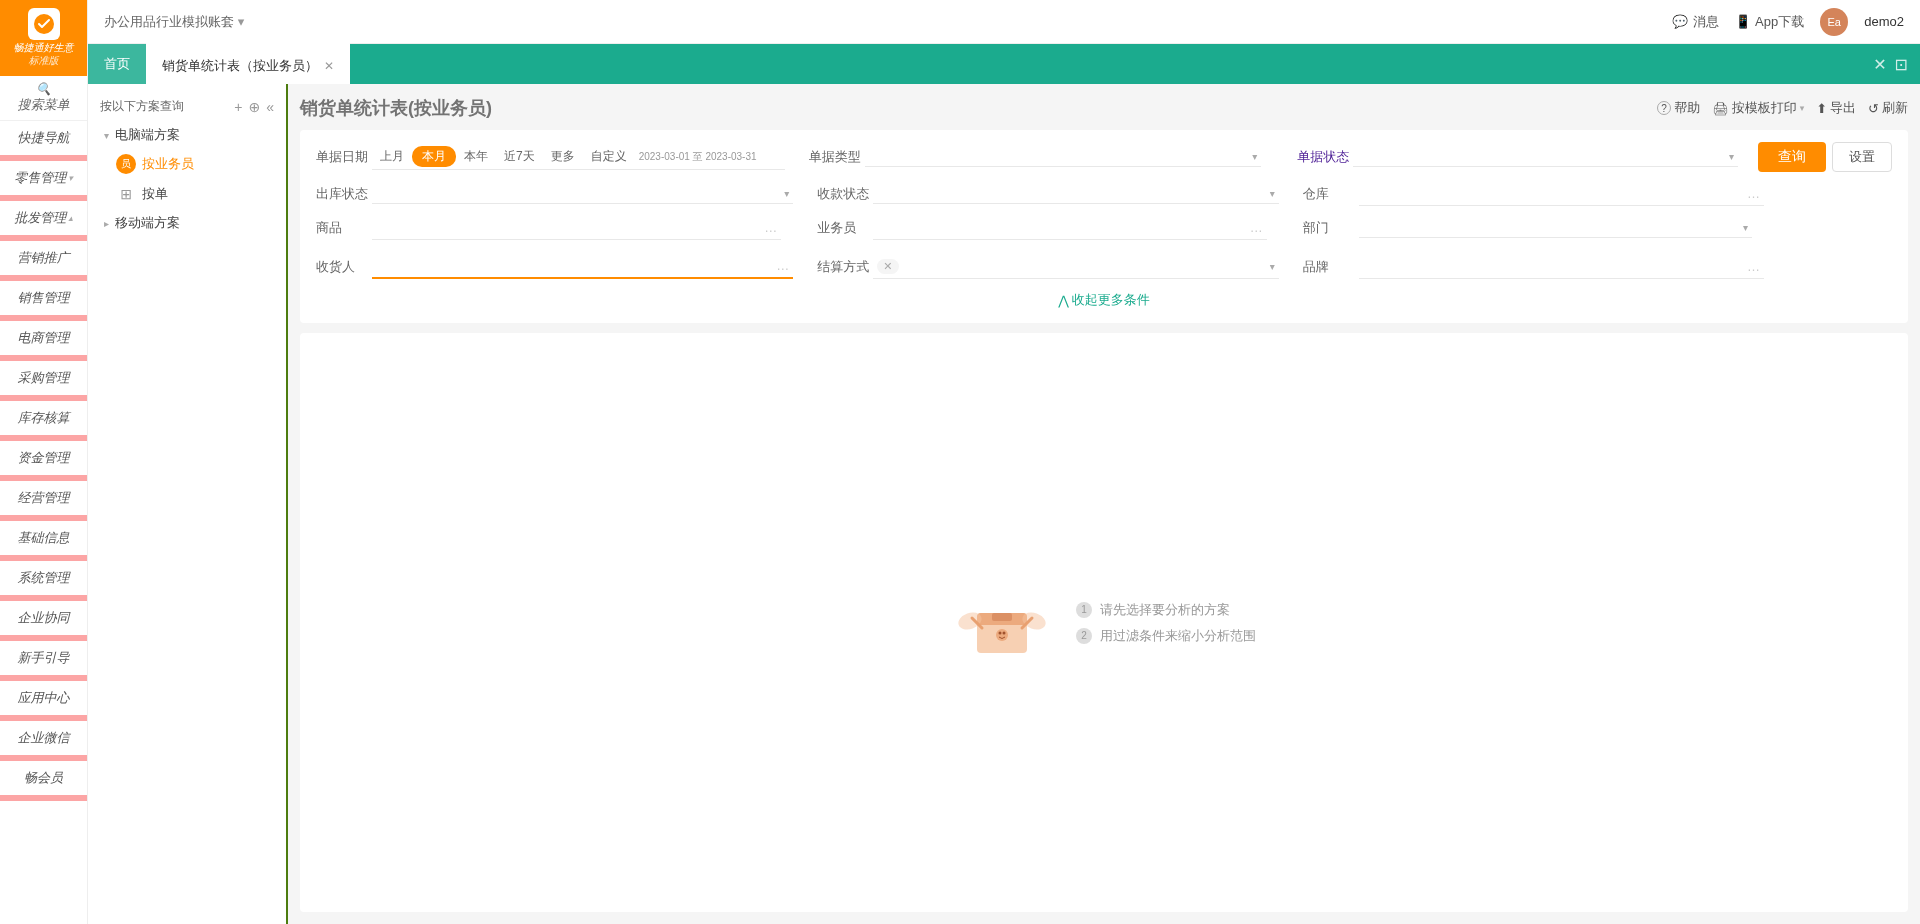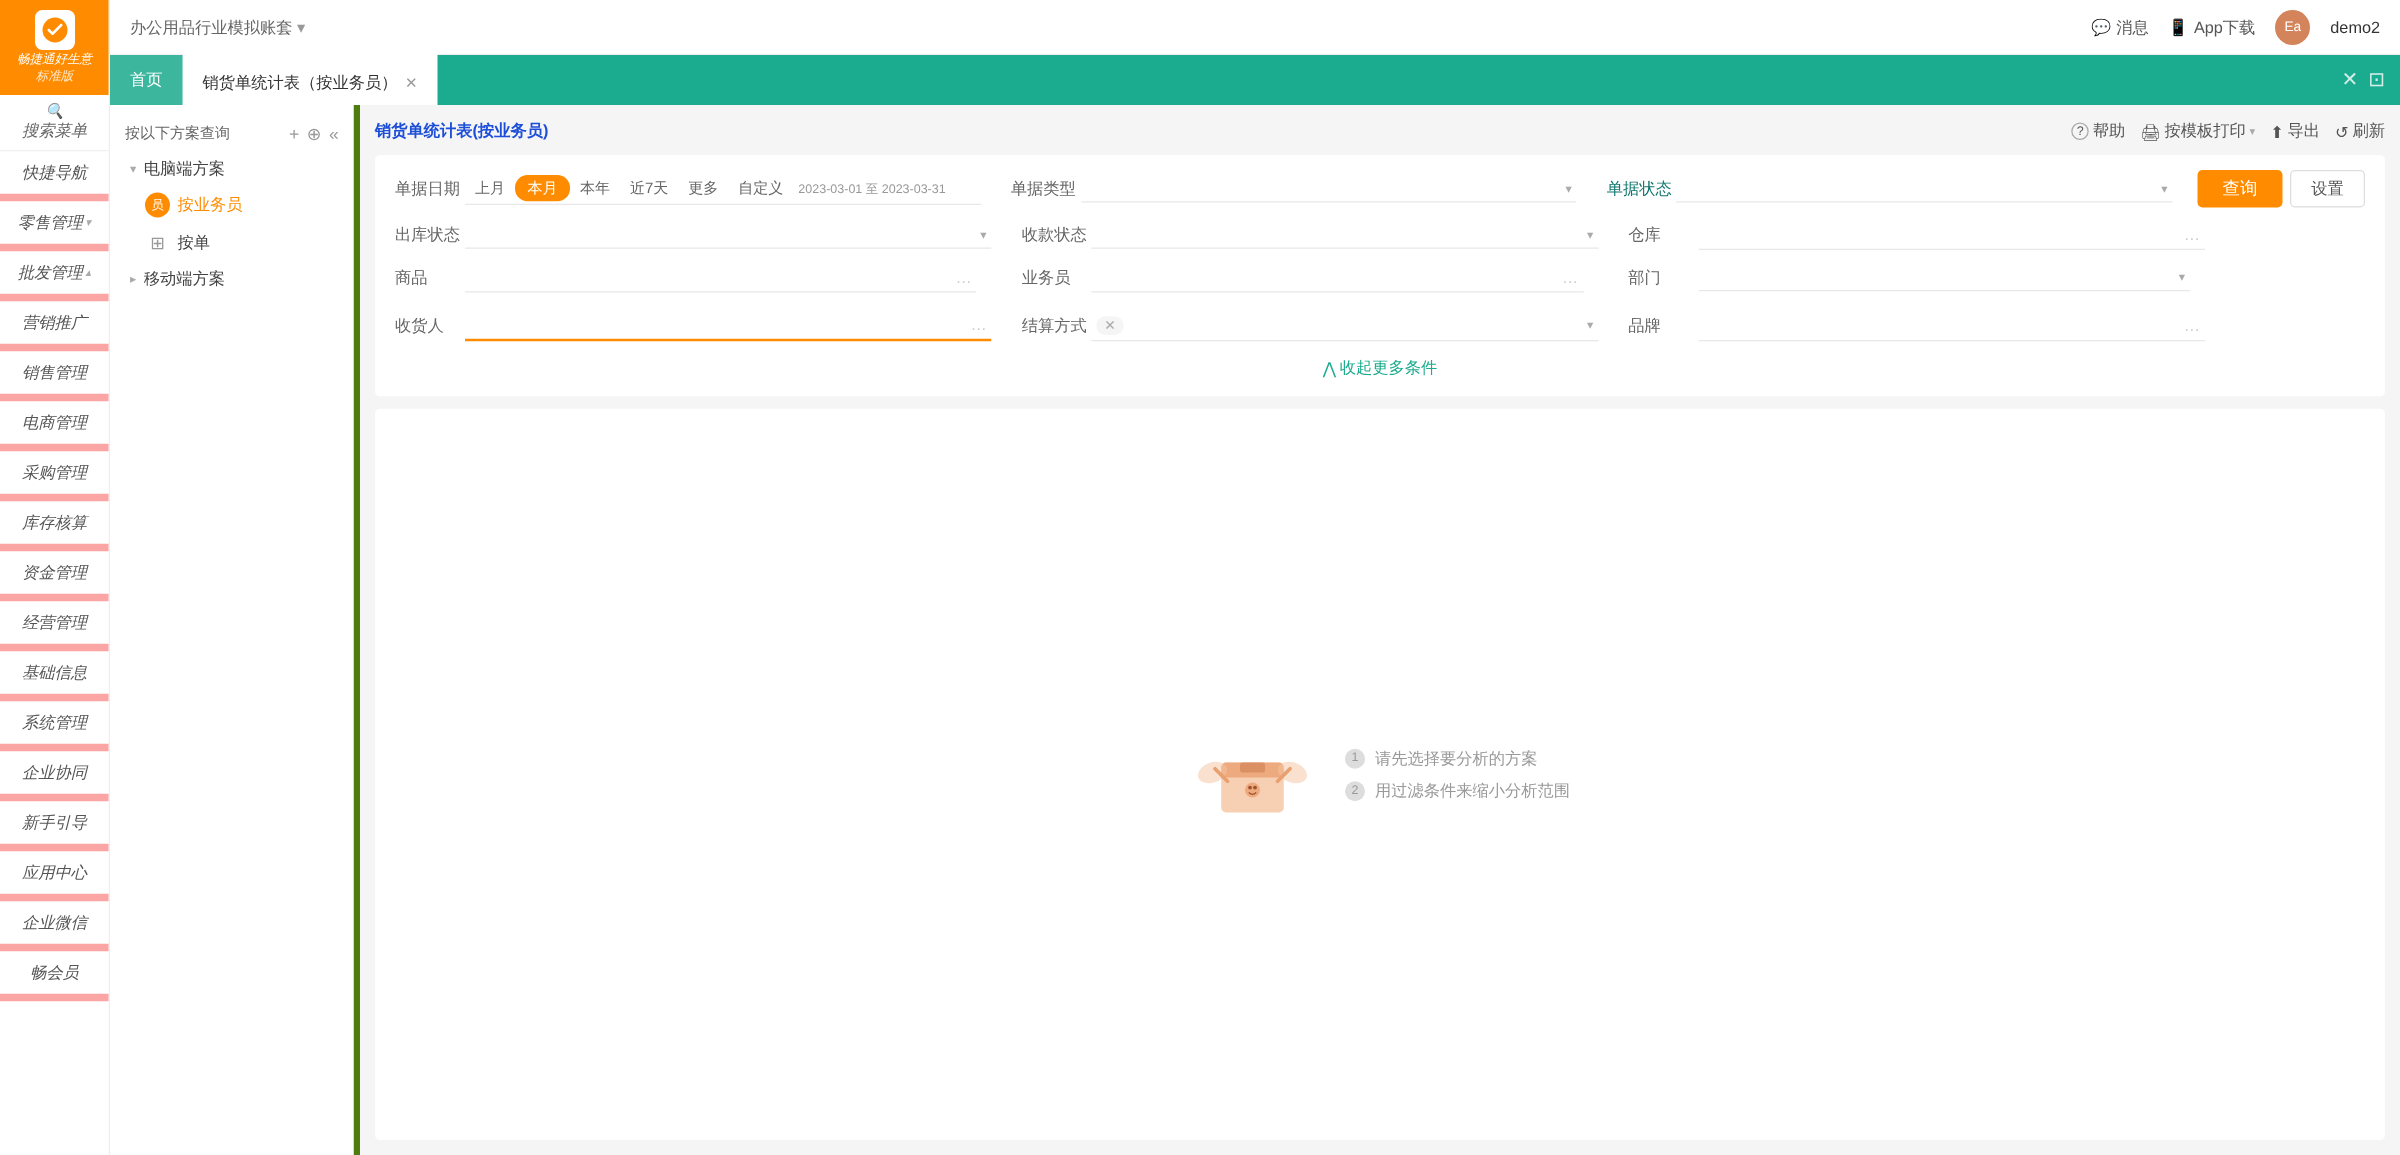--- a/index.html
+++ b/index.html
@@ -109,21 +109,21 @@
       flex: 1;
       display: flex;
       overflow: hidden;
       background: #f5f5f5;
     }
 
     
     .left-panel {
       width: 200px;
       background: #fff;
-      border-right: 5px solid #4d7c0f;
+      border-right: 2px solid #4d7c0f;
       padding: 8px 0;
       overflow-y: auto;
     }
     .left-panel-header {
       display: flex;
       align-items: center;
       justify-content: space-between;
       padding: 6px 12px;
       font-size: 13px;
       color: #333;
@@ -162,23 +162,23 @@
       overflow: hidden;
       padding: 12px;
     }
     .page-title-bar {
       display: flex;
       align-items: center;
       justify-content: space-between;
       margin-bottom: 10px;
     }
     .page-title {
-      font-size: 13px;
+      font-size: 18px;
       font-weight: 600;
-      color: #1d4ed8;
+      color: #737373;
     }
     .page-title-actions { display: flex; align-items: center; gap: 12px; }
     .action-link { display: flex; align-items: center; gap: 3px; color: #555; cursor: pointer; font-size: 13px; }
 
     
     .filter-panel {
       background: #fff;
       border-radius: 4px;
       padding: 12px 16px;
       margin-bottom: 10px;
@@ -435,21 +435,21 @@
 
           <div style="display:flex;align-items:center;flex:1;">
             <span class="filter-cell-label" style="width:56px;color:#666;font-size:13px;flex-shrink:0;margin-left:16px;">单据类型</span>
             <div style="flex:1;border-bottom:1px solid #e8e8e8;display:flex;align-items:center;justify-content:space-between;padding:4px 4px;cursor:pointer;">
               <span style="color:#ccc;"></span>
               <span style="font-size:10px;color:#aaa;">▾</span>
             </div>
           </div>
 
           <div style="display:flex;align-items:center;flex:1;">
-            <span class="filter-cell-label" style="width:56px;color:#0f766e;font-size:13px;flex-shrink:0;margin-left:16px;font-family:Liberation Mono, monospace;">单据状态</span>
+            <span class="filter-cell-label" style="width:56px;color:#4c1d95;font-size:13px;flex-shrink:0;margin-left:28px;font-family:Liberation Mono, monospace;">单据状态</span>
             <div style="flex:1;border-bottom:1px solid #e8e8e8;display:flex;align-items:center;justify-content:space-between;padding:4px 4px;cursor:pointer;">
               <span style="color:#ccc;"></span>
               <span style="font-size:10px;color:#aaa;">▾</span>
             </div>
           </div>
 
           <div class="query-btns" style="margin-left:12px;flex-shrink:0;">
             <button class="btn-primary">查询</button>
             <button class="btn-secondary">设置</button>
           </div>

